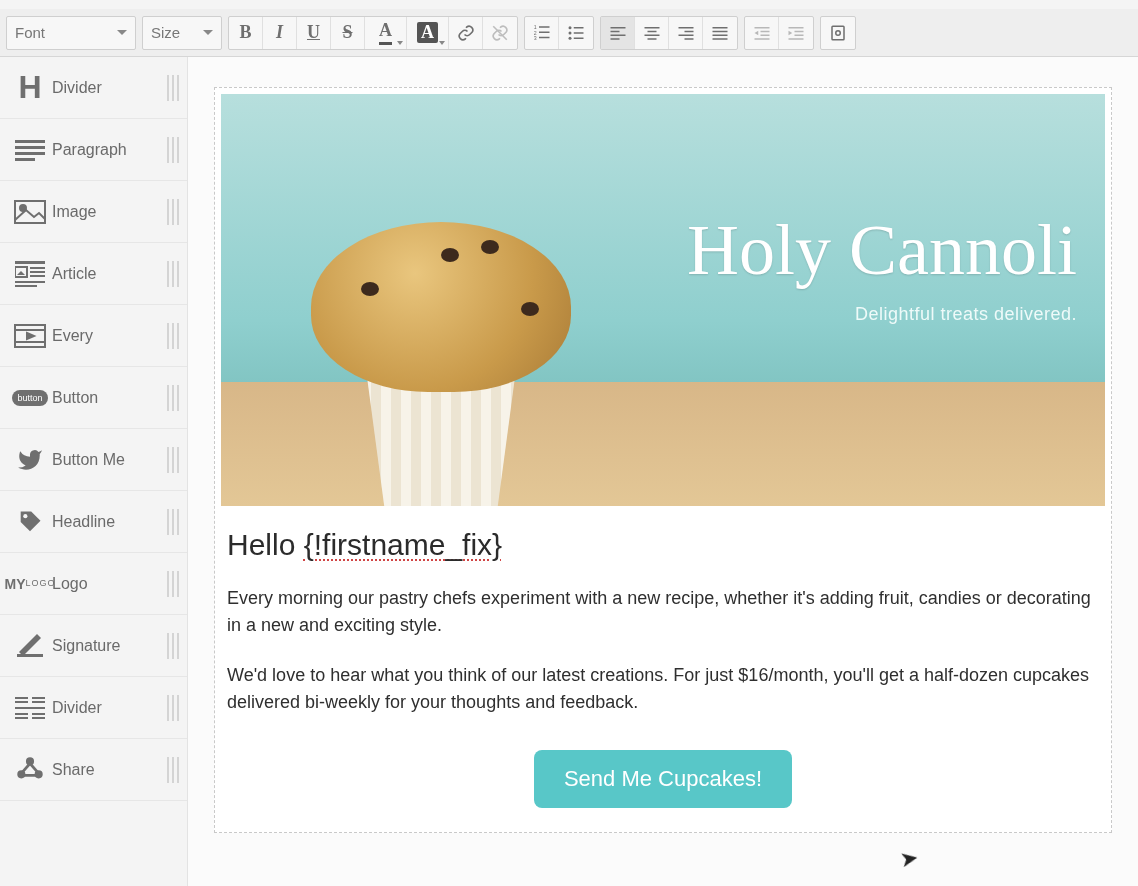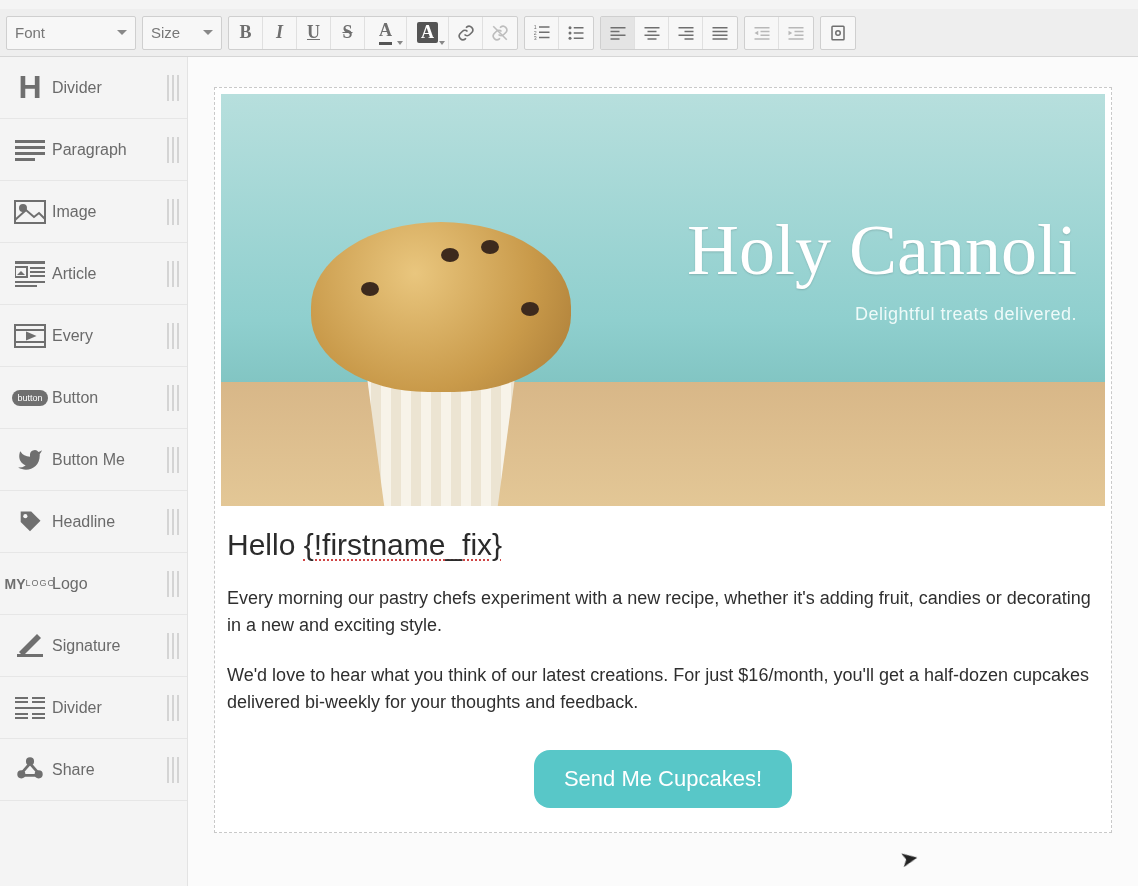--- a/index.html
+++ b/index.html
@@ -205,21 +205,21 @@
     color: #2f2f2f;
     margin-top: 23px;
   }
   .cta-wrap { text-align: center; margin-top: 34px; }
   .cta-btn {
     display: inline-block;
     background: #58c7c8;
     color: #fff;
     font-size: 22px;
     padding: 16px 30px;
-    border-radius: 16px;
+    border-radius: 8px;
     cursor: pointer;
   }
 
   .cursor-arrow {
     position: fixed;
     left: 900px; top: 846px;
     font-size: 22px;
     color: #222;
     transform: rotate(-10deg);
   }

